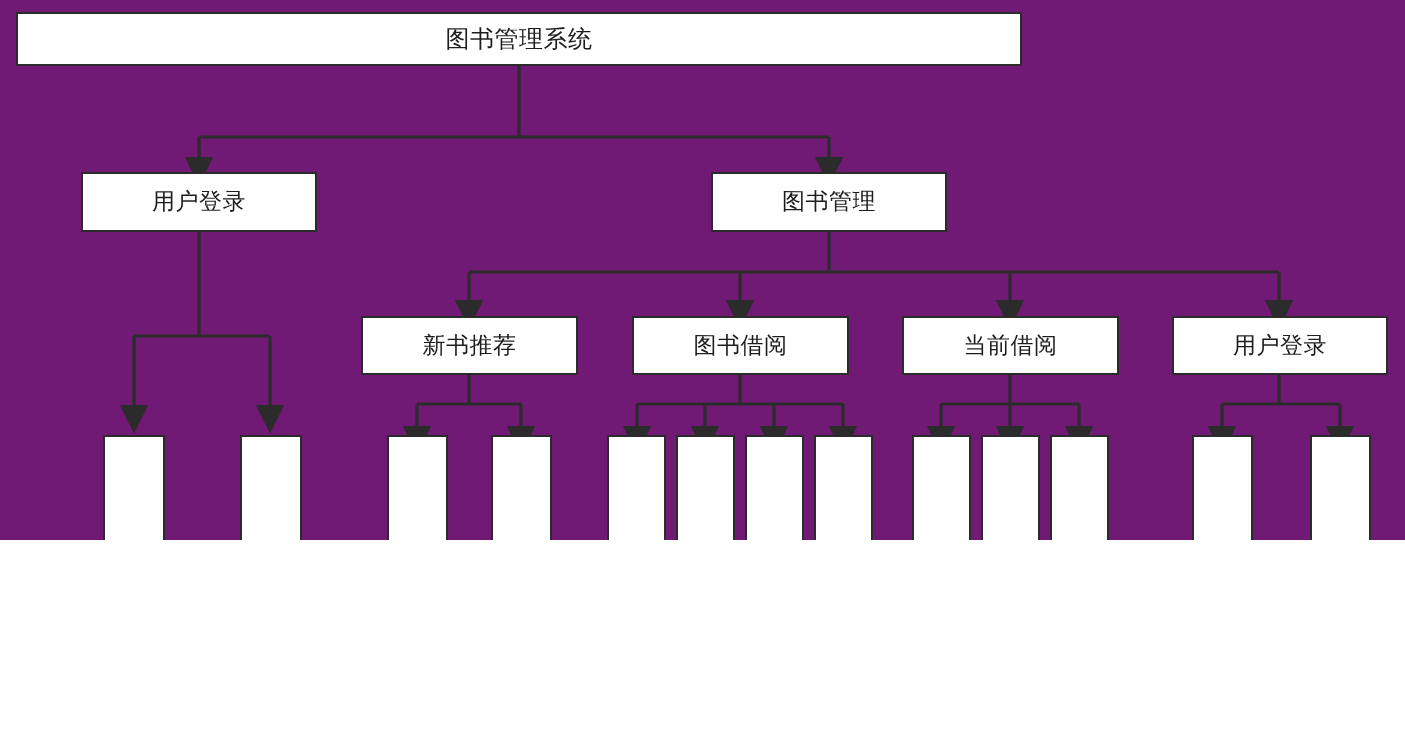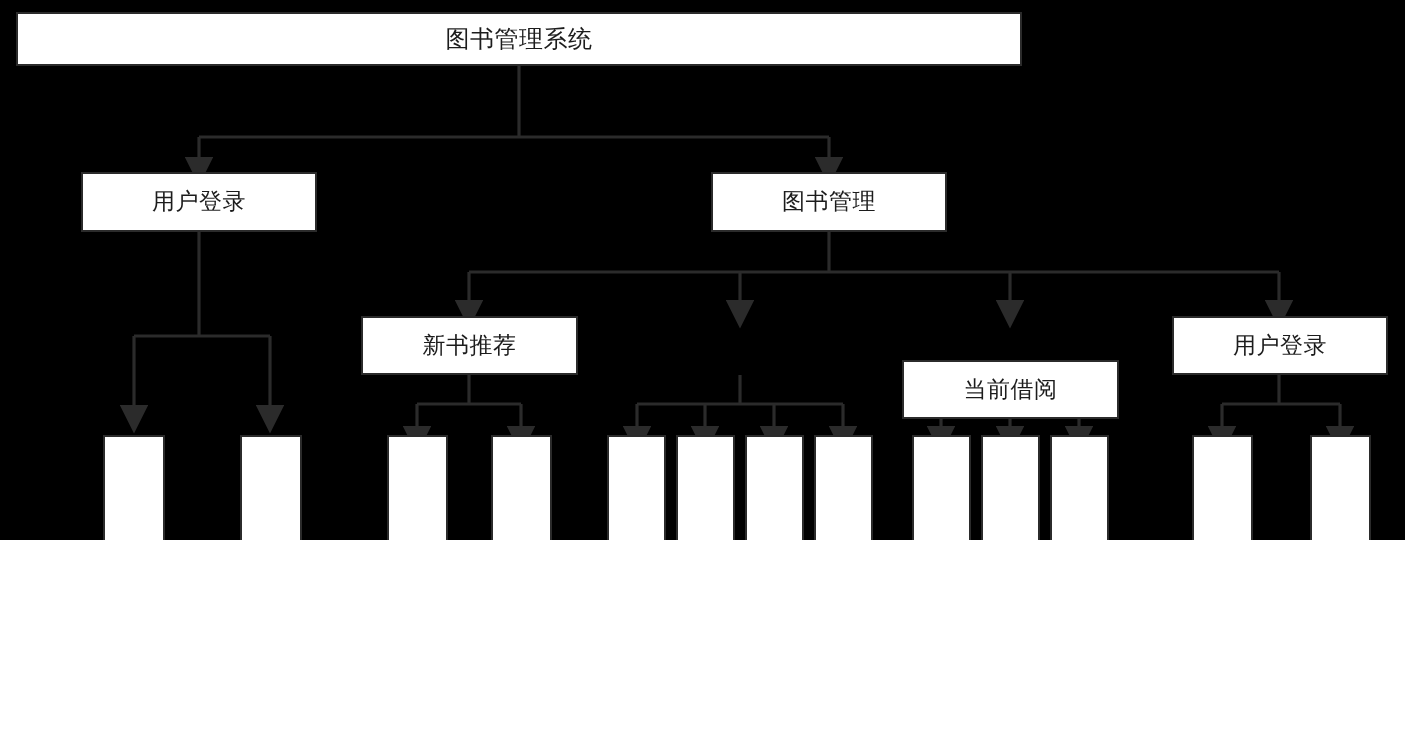--- a/index.html
+++ b/index.html
@@ -4,21 +4,21 @@
 <style>
   html,body{margin:0;padding:0;background:#ffffff;}
   body{
     font-family:"DejaVu Sans","Liberation Sans",sans-serif;
     color:#1a1a1a;
   }
   #canvas{
     position:relative;
     width:1405px;
     height:540px;
-    background:#000000;
+    background:#701a75;
     overflow:hidden;
   }
   #wires{
     position:absolute;
     left:0;top:0;
     width:1405px;height:747px;
     pointer-events:none;
   }
   .node{
     position:absolute;
@@ -128,21 +128,24 @@
   <div class="node horiz" style="left:81px;top:172px;width:236px;height:60px;">
     <span class="label">用户登录</span>
   </div>
   <div class="node horiz" style="left:361px;top:316px;width:217px;height:59px;">
     <span class="label">新书推荐</span>
   </div>
 
   <div class="node horiz" style="left:711px;top:172px;width:236px;height:60px;">
     <span class="label">图书管理</span>
   </div>
-  <div class="node horiz" style="left:902px;top:316px;width:217px;height:59px;margin-top:44px;">
+  <div class="node horiz" style="left:632px;top:316px;width:217px;height:59px;">
+    <span class="label">图书借阅</span>
+  </div>
+  <div class="node horiz" style="left:902px;top:316px;width:217px;height:59px;">
     <span class="label">当前借阅</span>
   </div>
   <div class="node horiz" style="left:1172px;top:316px;width:216px;height:59px;">
     <span class="label">用户登录</span>
   </div>
 
   <div class="node vert" style="left:103px;top:435px;width:62px;height:300px;">
     <span class="label">用户登录</span>
   </div>
   <div class="node vert" style="left:240px;top:435px;width:62px;height:300px;">

